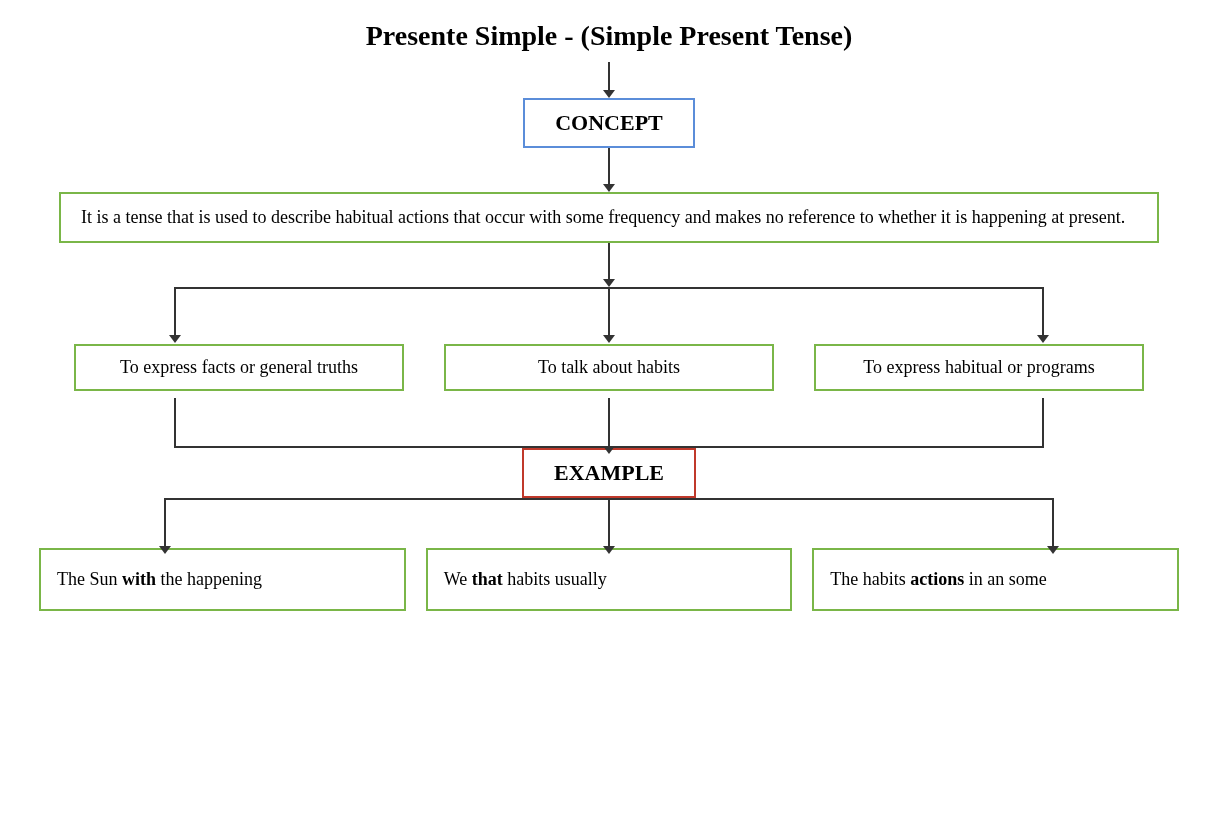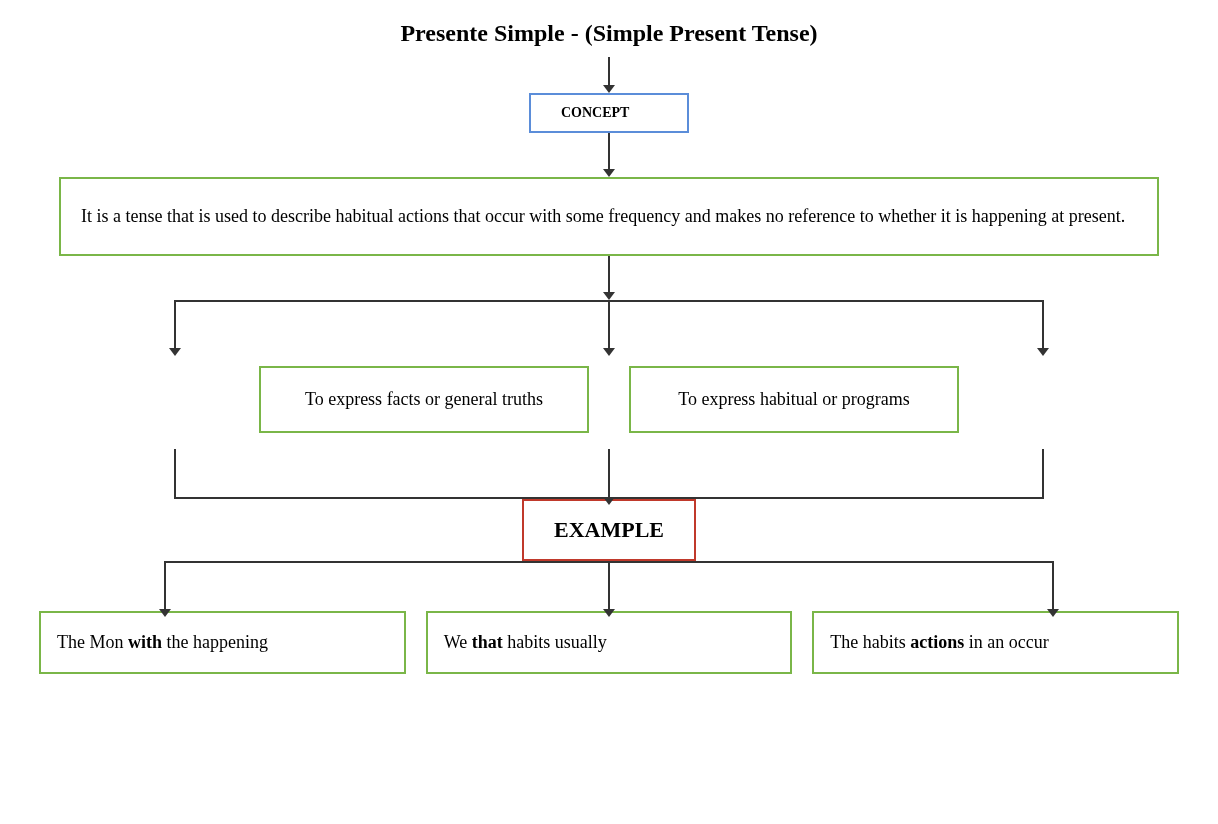--- a/index.html
+++ b/index.html
@@ -7,74 +7,74 @@
     body {
       background: #ffffff;
       font-family: 'Comic Sans MS', 'Chalkboard SE', cursive;
       width: 1218px;
       min-height: 824px;
       padding: 20px;
     }
 
     .page-title {
       text-align: left;
-      font-size: 24px;
+      font-size: 28px;
       font-weight: bold;
       margin-bottom: 10px;
       font-family: 'Comic Sans MS', 'Chalkboard SE', cursive;
     }
 
     .flowchart {
       display: flex;
       flex-direction: column;
       align-items: center;
       width: 100%;
     }
 
     .box-blue {
       border: 2.5px solid #5b8dd9;
       padding: 10px 30px;
-      font-size: 14px;
-      font-weight: bold;
-      text-align: left;
+      font-size: 22px;
+      font-weight: bold;
+      text-align: right;
       min-width: 160px;
     }
 
     .box-green-wide {
       border: 2.5px solid #7ab648;
-      padding: 24px 20px;
+      padding: 10px 20px;
       font-size: 18px;
       width: 1100px;
       line-height: 1.5;
     }
 
     .box-red {
       border: 2.5px solid #c0392b;
-      padding: 16px 30px;
+      padding: 10px 30px;
       font-size: 22px;
       font-weight: bold;
       text-align: center;
       min-width: 160px;
     }
 
     .three-col-boxes {
       display: flex;
       justify-content: center;
       gap: 0;
       width: 1160px;
     }
 
     .box-green-third {
       border: 2.5px solid #7ab648;
-      padding: 18px 20px;
+      padding: 8px 20px;
       font-size: 18px;
       text-align: center;
       width: 330px;
       line-height: 1.5;
-      margin: 16px 20px;
+      margin: 7px 20px;
     }
 
     .branch-vertical-center {
       position: absolute;
       left: 50%;
       transform: translateX(-50%);
       top: 0;
       width: 2px;
       height: 50px;
       background: #333;
@@ -194,20 +194,21 @@
     </div>
     <div class="branch-right-drop" style="right:145px;">
       <div class="arrow-head-down"></div>
     </div>
 
     <div style="position:absolute; left:50%; transform:translateX(-50%); bottom:-6px; width:0; height:0; border-left:6px solid transparent; border-right:6px solid transparent; border-top:8px solid #333;"></div>
   </div>
 
   <div class="three-col-boxes">
     <div class="box-green-third">To express facts or general truths</div>
+    <div class="box-green-third">To talk about habits</div>
     <div class="box-green-third">To express habitual or programs</div>
   </div>
 
   <div style="position:relative; width:1160px; height:50px;">
 
     <div style="position:absolute; left:50%; transform:translateX(-50%); top:0; width:2px; height:50px; background:#333;"></div>
 
     <div style="position:absolute; bottom:0; left:145px; right:145px; height:2px; background:#333;"></div>
 
     <div style="position:absolute; left:145px; top:0; width:2px; height:50px; background:#333;"></div>
@@ -226,23 +227,23 @@
       <div style="position:absolute; bottom:-6px; left:50%; transform:translateX(-50%); width:0; height:0; border-left:6px solid transparent; border-right:6px solid transparent; border-top:8px solid #333;"></div>
     </div>
     <div style="position:absolute; right:135px; top:0; width:2px; height:50px; background:#333;">
       <div style="position:absolute; bottom:-6px; left:50%; transform:translateX(-50%); width:0; height:0; border-left:6px solid transparent; border-right:6px solid transparent; border-top:8px solid #333;"></div>
     </div>
     <div style="position:absolute; left:50%; transform:translateX(-50%); bottom:-6px; width:0; height:0; border-left:6px solid transparent; border-right:6px solid transparent; border-top:8px solid #333;"></div>
   </div>
 
   <div class="bottom-boxes-row">
     <div class="box-green-bottom">
-      <span>The Mon </span><span class="bold-word">with</span><span> the happening</span>
+      <span>The Sun </span><span class="bold-word">with</span><span> the happening</span>
     </div>
     <div class="box-green-bottom">
       <span>We </span><span class="bold-word">that</span><span> habits usually</span>
     </div>
     <div class="box-green-bottom">
-      <span>The habits </span><span class="bold-word">actions</span><span> in an occur</span>
+      <span>The habits </span><span class="bold-word">actions</span><span> in an some</span>
     </div>
   </div>
 
 </div>
 
 </body></html>

